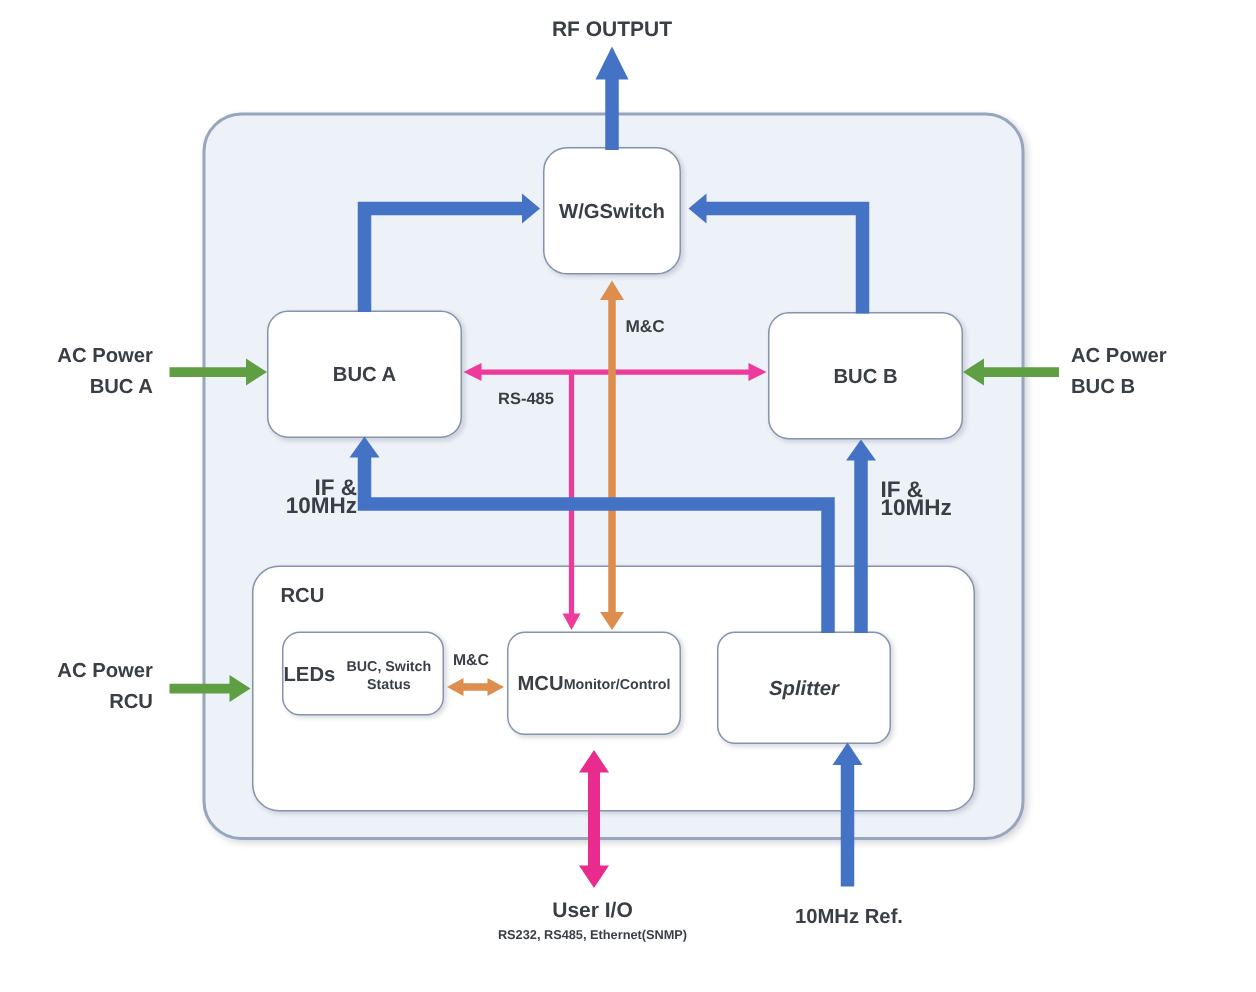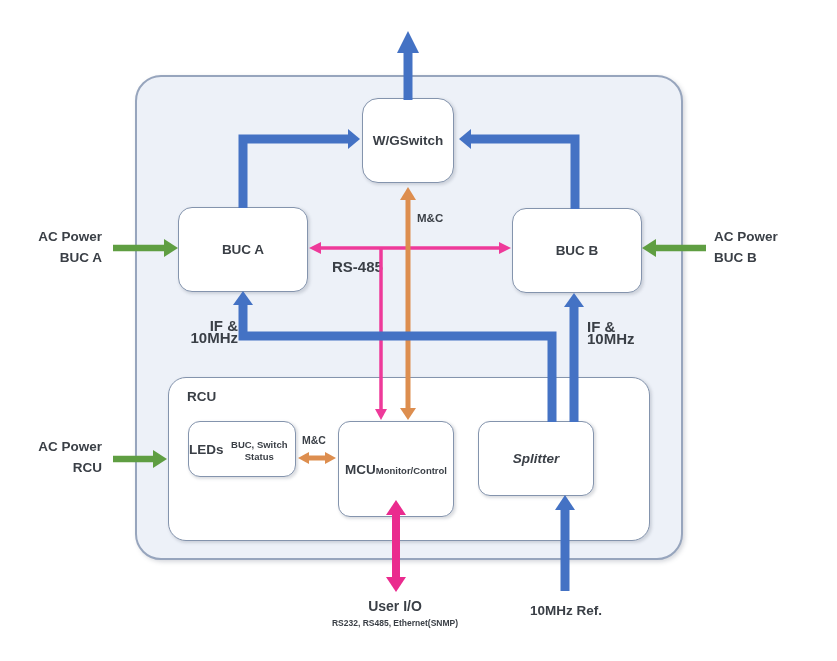--- a/index.html
+++ b/index.html
@@ -31,31 +31,31 @@
     display:flex; flex-direction:row; align-items:center; justify-content:center;
     box-shadow:1.5px 1.5px 3px rgba(90,100,120,.22);
     text-align:center;
   }
   .box .t  { font-size:13.5px; line-height:17px; }
   .box .s  { font-size:9.5px; line-height:12px; margin-top:3px; }
   #wg-switch { left:362px; top:98px;  width:92px;  height:85px; border-radius:16px; }
   #buc-a     { left:178px; top:207px; width:130px; height:85px; }
   #buc-b     { left:512px; top:208px; width:130px; height:85px; }
   #leds      { left:188px; top:421px; width:108px; height:56px; border-radius:12px; }
-  #mcu       { left:338px; top:421px; width:116px; height:96px; border-radius:12px; }
+  #mcu       { left:338px; top:421px; width:116px; height:69px; border-radius:12px; }
   #splitter  { left:478px; top:421px; width:116px; height:75px; border-radius:12px;font-style:italic; }
   .lbl { position:absolute; font-size:13.5px; line-height:21px;text-align:center; }
   .lbl.small { font-size:15px; line-height:12px; }
   #lbl-rf-output { left:345px; top:9px;  width:126px; text-align:center; font-size:14px; }
   #lbl-ac-buc-a  { left:16px;  top:226px; width:86px;  text-align:right; }
   #lbl-ac-buc-b  { left:714px; top:226px; width:100px; text-align:left; }
   #lbl-ac-rcu    { left:16px;  top:436px; width:86px;  text-align:right; }
   #lbl-if10-left  { left:168px; top:320px; width:70px; text-align:right; }
   #lbl-if10-right { left:587px; top:321px; width:70px; text-align:left; }
-  #lbl-rs485  { left:332px; top:256px; font-size:15px; }
+  #lbl-rs485  { left:332px; top:256px; font-size:11px; }
   #lbl-mc-top { left:417px; top:208px; font-size:11.5px; }
   #lbl-mc-rcu { left:302px; top:430px; font-size:10.5px; }
   #lbl-user-io { left:329px; top:598px; width:132px; text-align:center; }
   #lbl-user-io .t { font-size:14px; line-height:17px;text-align:center; }
   #lbl-user-io .s { font-size:8.5px; line-height:11px; margin-top:3px; }
   #lbl-if-input { left:506px; top:600px; width:120px; text-align:center; line-height:21px; }
   #arrow-layer { position:absolute; left:0; top:0; width:837px; height:661px; pointer-events:none; }
   #arrow-layer path { fill:none; }
 </style>
 </head>
@@ -89,20 +89,21 @@
 
   <div class="box" id="mcu">
     <div class="t">MCU</div>
     <div class="s">Monitor/Control</div>
   </div>
 
   <div class="box" id="splitter">
     <div class="t">Splitter</div>
   </div>
 
+  <div class="lbl" id="lbl-rf-output">RF OUTPUT</div>
 
   <div class="lbl" id="lbl-ac-buc-a">
     <div>AC Power</div>
     <div>BUC A</div>
   </div>
 
   <div class="lbl" id="lbl-ac-buc-b">
     <div>AC Power</div>
     <div>BUC B</div>
   </div>

